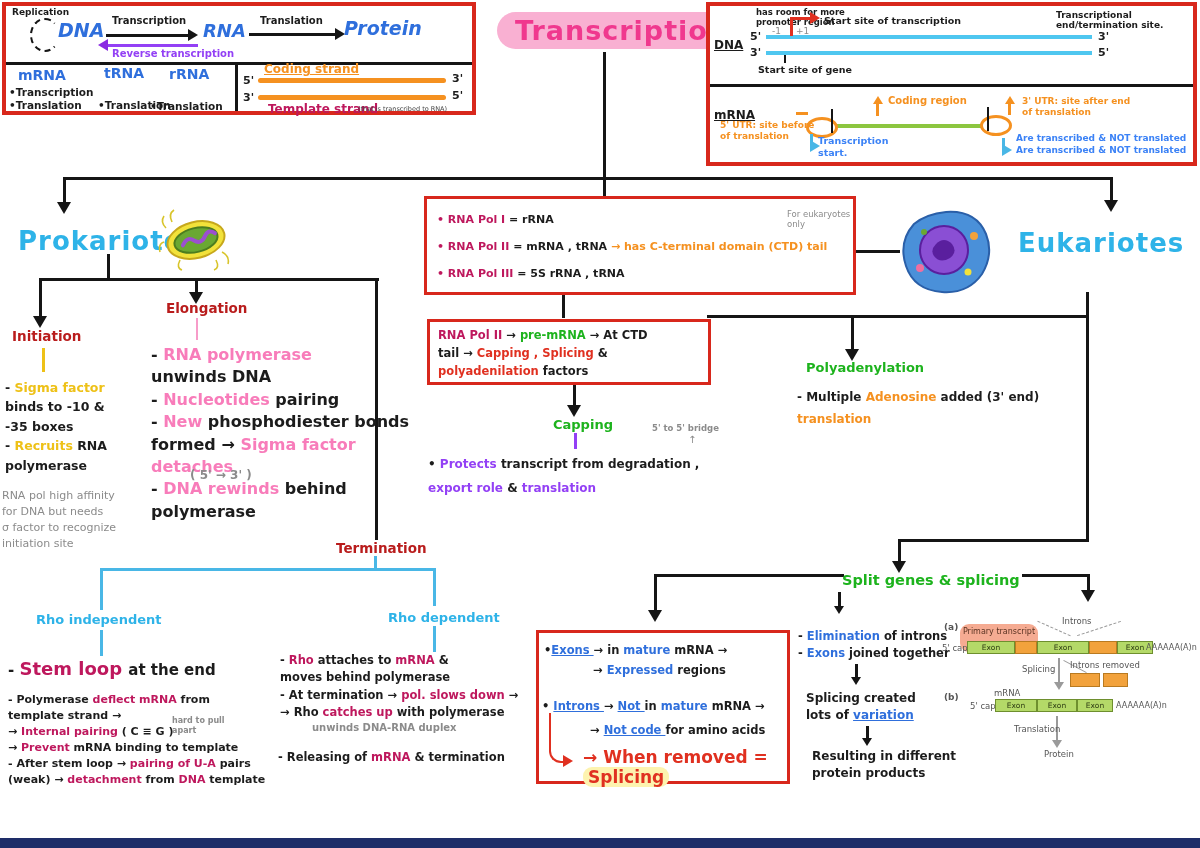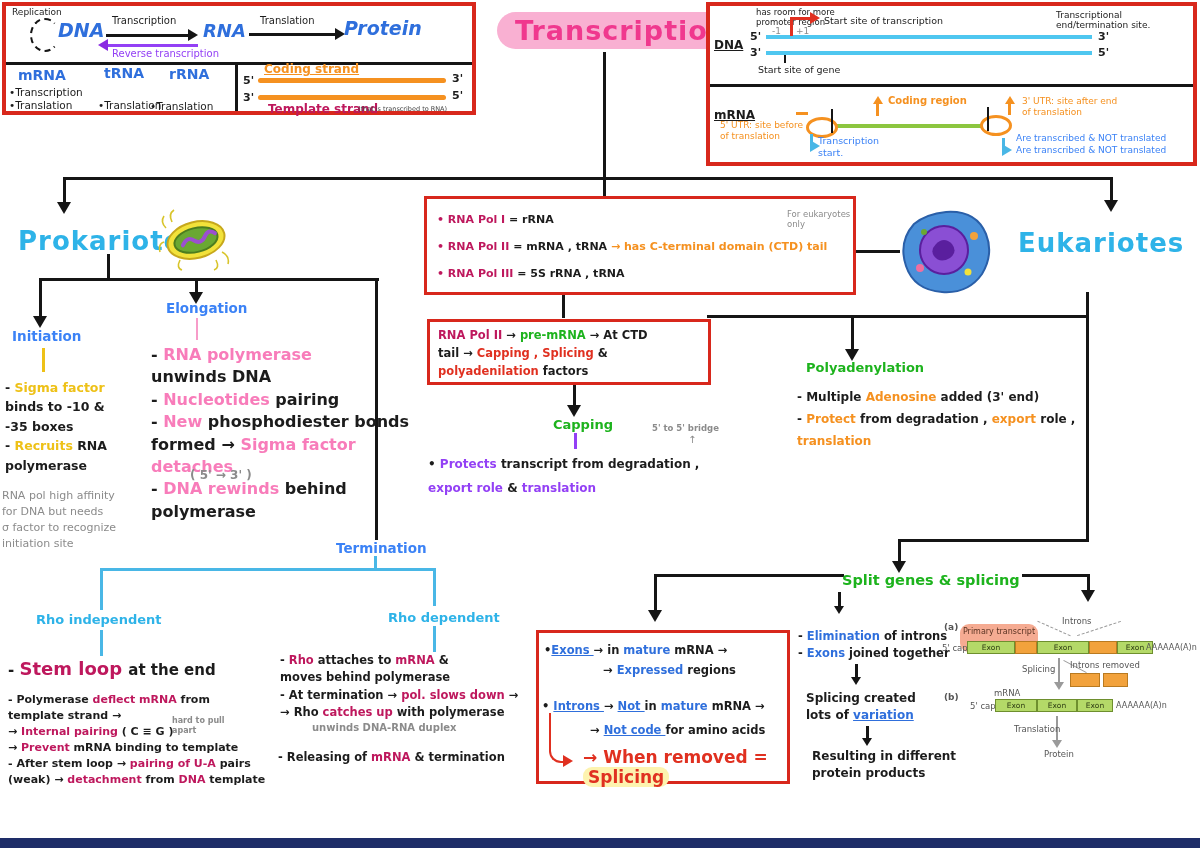--- a/index.html
+++ b/index.html
@@ -25,25 +25,25 @@
   .ah.d.sm{border-left:5px solid transparent;border-right:5px solid transparent;border-top:8px solid #151515}
   .ah.d.gray{border-top-color:#9a9a9a}
   .ah.r{border-top:6px solid transparent;border-bottom:6px solid transparent;border-left:10px solid #151515}
   .ah.r.red{border-left-color:#e03020}
   .ah.r.blue{border-left-color:#49b7e6}
   .ah.l{border-top:6px solid transparent;border-bottom:6px solid transparent;border-right:10px solid #8a2be2}
   .ah.up{border-left:5px solid transparent;border-right:5px solid transparent;border-bottom:8px solid #f59120}
   .title{position:absolute;background:#f9b0d2;color:#f0388e;font-size:27px;font-weight:bold;
          padding:3px 18px;border-radius:20px;letter-spacing:1px}
   .bigcy{position:absolute;color:#2eb3e8;font-size:26px;font-weight:bold;letter-spacing:1px}
-  .bluehdr{color:#3b82f6}
+  .bluehdr{color:#b91c1c}
   .greenhdr{color:#1db31d}
   .cyanhdr{color:#2eb3e8}
   .dog-node{position:absolute;color:#2f6fdc;font-weight:bold;font-style:italic}
-  .small{font-weight:400}
+  .small{font-weight:700}
   .pill{position:absolute;background:#f5ab92;border-radius:9px;text-align:center;color:#5a3322}
   .fxrow{position:absolute;display:flex;align-items:stretch;height:13px}
   .fx-exon{background:#b4d968;border:1px solid #6e8f2e;font-size:7.5px;line-height:12px;text-align:center;color:#2e3d12}
   .fx-int{background:#f2a23c;border:1px solid #b97a20}
   .fx-blk{position:absolute;background:#f2a23c;border:1px solid #b97a20}
   .figtext{position:absolute;color:#555;font-size:8.5px}
   .dash{position:absolute;border-top:1.5px dashed #999}
   .navy{position:absolute;left:0;top:838px;width:1200px;height:10px;background:#1e2d68}
 </style>
 </head>
@@ -258,21 +258,20 @@
   <div class="abs gy" style="left:652px;top:423px;font-size:8.5px;font-weight:600">5' to 5' bridge</div>
   <div class="abs gy" style="left:688px;top:434px;font-size:10px">↑</div>
   <div class="blk" style="left:428px;top:452px;font-size:12px;line-height:2">
       <div class="tl"><span class="seg k">• </span><span class="seg pu">Protects </span><span class="seg k">transcript from degradation ,</span></div>
       <div class="tl"><span class="seg pu">export role </span><span class="seg k">&amp; </span><span class="seg pu">translation</span></div>
     </div>
 
   <div class="hdr greenhdr" style="left:806px;top:360px;font-size:13px">Polyadenylation</div>
   <div class="blk" style="left:797px;top:386px;font-size:12px;line-height:1.85">
       <div class="tl"><span class="seg k">- Multiple </span><span class="seg or">Adenosine </span><span class="seg k">added (3' end)</span></div>
-      <div class="tl"><span class="seg k">- </span><span class="seg or">Protect </span><span class="seg k">from degradation , </span><span class="seg or">export </span><span class="seg k">role ,</span></div>
       <div class="tl"><span class="seg or">translation</span></div>
     </div>
 
   <div class="hdr bluehdr" style="left:336px;top:540px;font-size:13.5px">Termination</div>
   <div class="abs cyl" style="left:374px;top:556px;width:2.5px;height:14px;position:absolute"></div>
   <div class="abs cyl" style="left:100px;top:568px;width:336px;height:2.5px;position:absolute"></div>
   <div class="abs cyl" style="left:100px;top:568px;width:2.5px;height:42px;position:absolute"></div>
   <div class="abs cyl" style="left:433px;top:568px;width:2.5px;height:38px;position:absolute"></div>
   <div class="hdr cyanhdr" style="left:36px;top:612px;font-size:13px;font-weight:600">Rho independent</div>
   <div class="hdr cyanhdr" style="left:388px;top:610px;font-size:13px;font-weight:600">Rho dependent</div>
@@ -303,21 +302,21 @@
     </div>
   <div class="abs gy" style="left:312px;top:722px;font-size:10px;font-weight:600">unwinds  DNA-RNA  duplex</div>
   <div class="blk" style="left:278px;top:750px;font-size:11.5px">
       <div class="tl"><span class="seg k">- Releasing of </span><span class="seg cy">mRNA </span><span class="seg k">&amp; termination</span></div>
     </div>
 
   <div class="rbox" style="left:536px;top:630px;width:254px;height:154px;border-width:3px">
     <div class="blk" style="left:5px;top:10px;font-size:11.5px">
         <div class="tl"><span class="seg k">•</span><span class="seg bl u">Exons </span><span class="seg k">→ in </span><span class="seg bl">mature </span><span class="seg k">mRNA →</span></div>
       </div>
-    <div class="blk" style="left:64px;top:30px;font-size:11.5px">
+    <div class="blk" style="left:54px;top:30px;font-size:11.5px">
         <div class="tl"><span class="seg k">→ </span><span class="seg bl">Expressed </span><span class="seg k">regions</span></div>
       </div>
     <div class="blk" style="left:3px;top:66px;font-size:11.5px">
         <div class="tl"><span class="seg k">• </span><span class="seg bl u">Introns </span><span class="seg k">→ </span><span class="seg bl u">Not </span><span class="seg k">in </span><span class="seg bl">mature </span><span class="seg k">mRNA →</span></div>
       </div>
     <div class="blk" style="left:51px;top:90px;font-size:11.5px">
         <div class="tl"><span class="seg k">→ </span><span class="seg bl u">Not code </span><span class="seg k">for amino acids</span></div>
       </div>
     <div class="abs" style="left:10px;top:80px;width:14px;height:48px;border-left:2px solid #e03020;border-bottom:2px solid #e03020;border-radius:0 0 0 12px"></div>
     <div class="ah r red" style="left:24px;top:122px"></div>

